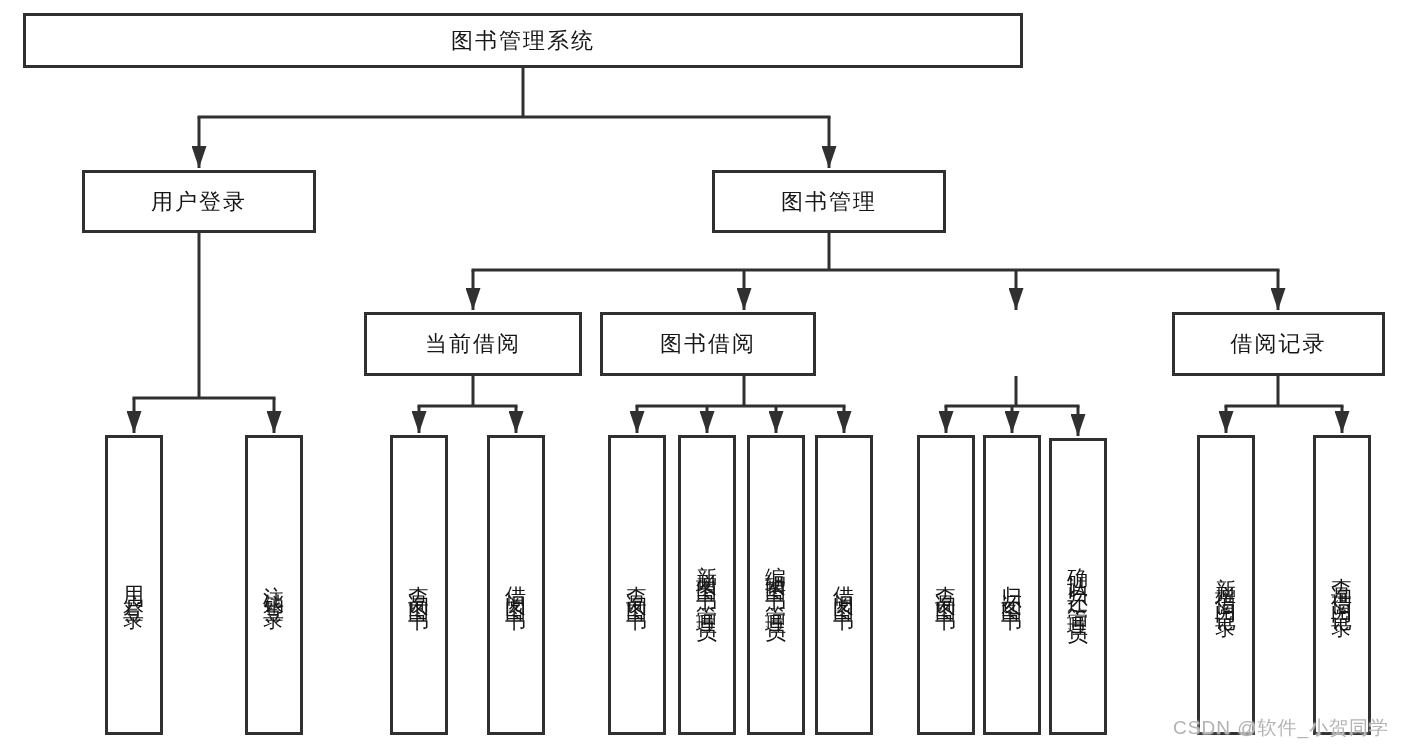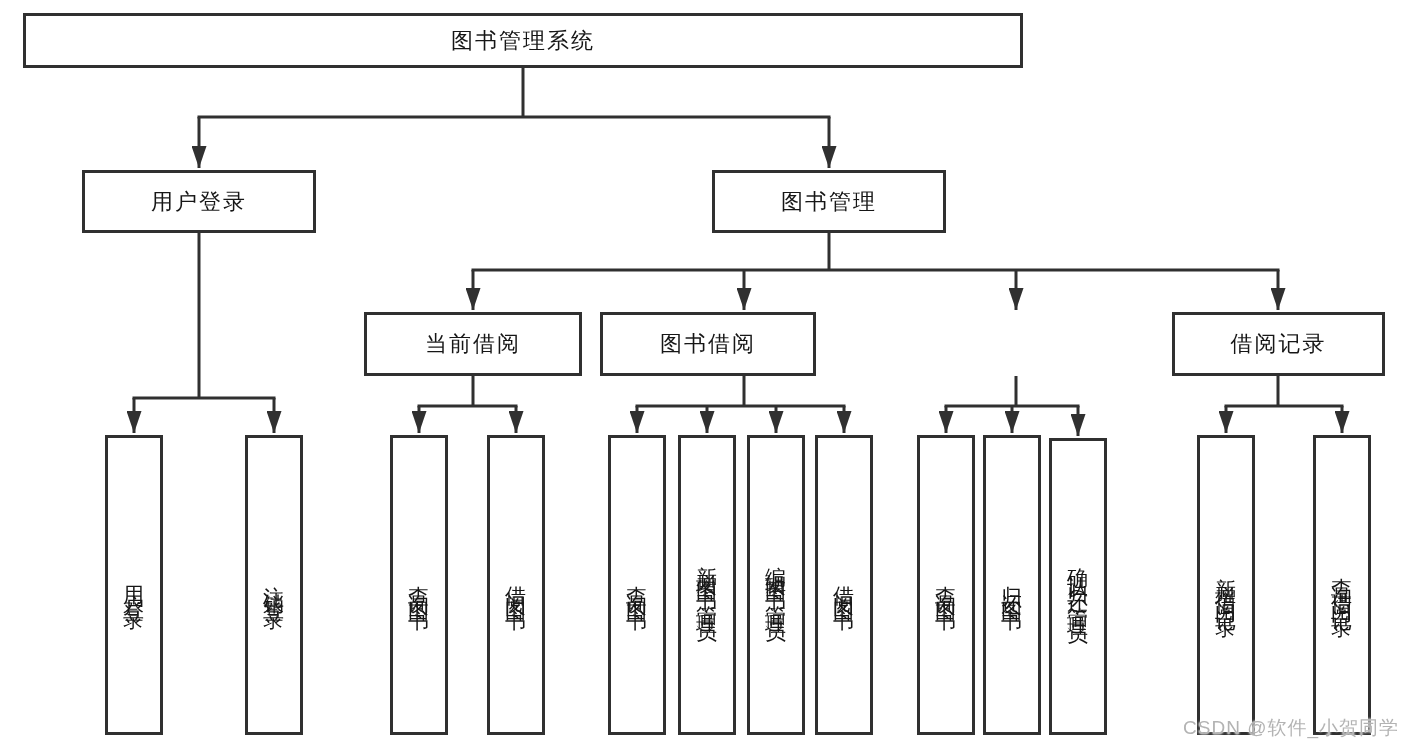--- a/index.html
+++ b/index.html
@@ -13,21 +13,21 @@
     border:3px solid #303030;color:#161616;
     display:flex;align-items:center;justify-content:center;
     z-index:2;
   }
   .hbox{font-size:22px;letter-spacing:2px;white-space:nowrap;}
   .vbox{
     writing-mode:vertical-rl;text-orientation:mixed;
     font-size:21px;letter-spacing:8px;line-height:1.1;
   }
   .watermark{
-    position:absolute;right:6px;bottom:6px;z-index:5;
+    position:absolute;right:16px;bottom:6px;z-index:5;
     font-size:19px;color:#b3b3b3;letter-spacing:1px;
     text-shadow:0 0 3px #ffffff, 0 0 2px #ffffff;
     white-space:nowrap;
   }
 </style>
 </head>
 <body>
 
 <div class="stage">
 

